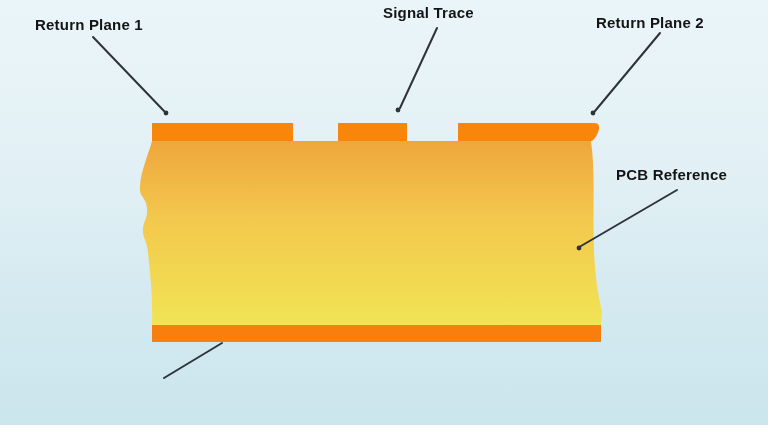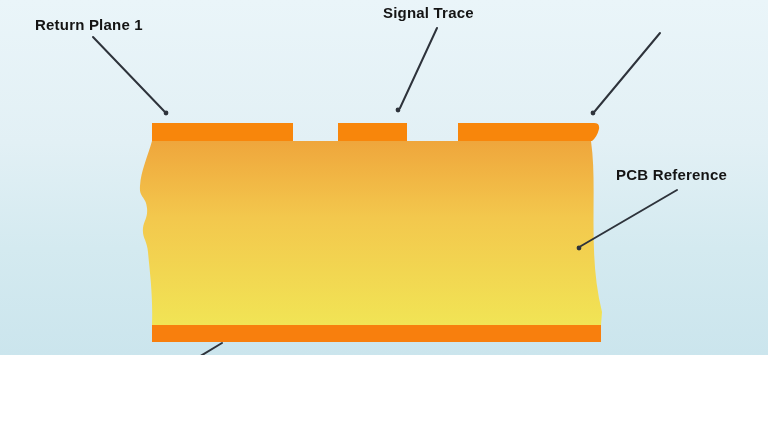--- a/index.html
+++ b/index.html
@@ -4,21 +4,21 @@
 <style>
   html, body {
     margin: 0;
     padding: 0;
     background: #ffffff;
     font-family: "Liberation Sans", sans-serif;
   }
   .stage {
     position: relative;
     width: 768px;
-    height: 355px;
+    height: 425px;
     overflow: hidden;
     background: linear-gradient(180deg, #EAF5F9 0%, #E2F0F5 40%, #D4EAF0 70%, #CBE5ED 100%);
   }
   .diagram-svg {
     position: absolute;
     left: 0;
     top: 0;
     display: block;
   }
   .label {
@@ -77,17 +77,18 @@
     <line x1="677" y1="190" x2="581" y2="246" stroke-width="2" stroke-linecap="round" stroke="#2E333B"></line>
     <circle cx="579" cy="248" r="2.4" fill="#2E333B"></circle>
 
     <line x1="164" y1="378" x2="222" y2="343" stroke-width="2" stroke-linecap="round" stroke="#2E333B"></line>
   </svg>
 
   <div class="label" style="left:35px; top:17px">Return Plane 1</div>
 
   <div class="label" style="left:383px; top:5px">Signal Trace</div>
 
+  <div class="label" style="left:596px; top:15px">Return Plane 2</div>
 
   <div class="label" style="left:616px; top:167px">PCB Reference</div>
 
 
 </div>
 
 </body></html>

